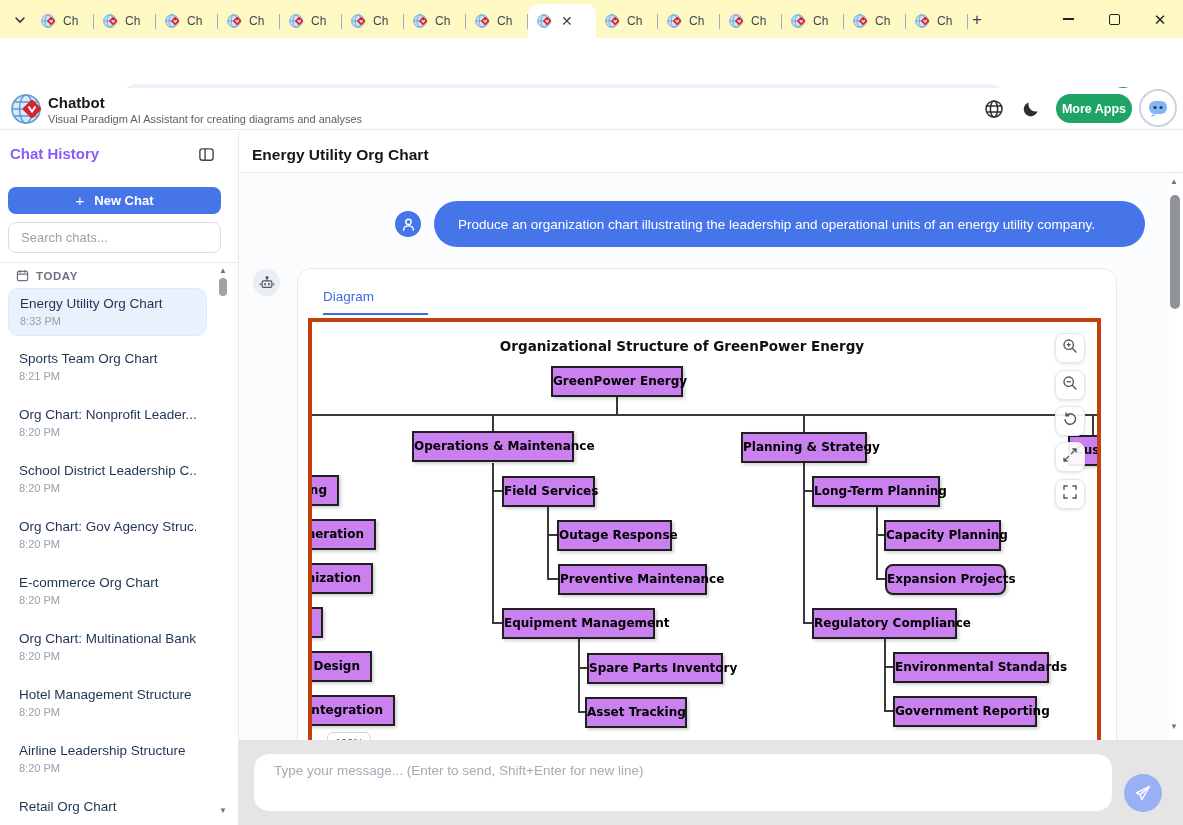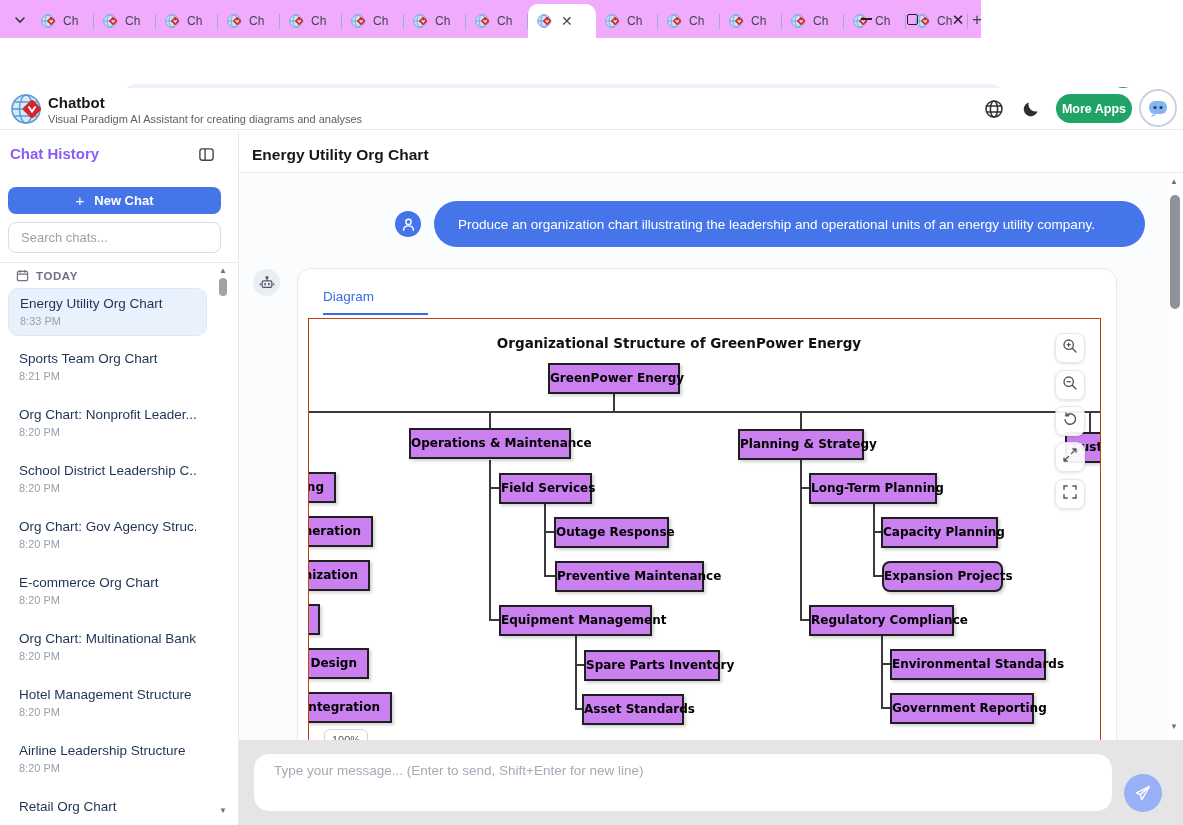--- a/index.html
+++ b/index.html
@@ -1,21 +1,21 @@
 <!DOCTYPE html>
 <html><head>
 <meta charset="utf-8">
 <style>
   * { margin:0; padding:0; box-sizing:border-box; }
   html,body { width:1183px; height:825px; }
   body { font-family:"Liberation Sans","DejaVu Sans",sans-serif; position:relative; width:1183px; height:825px; overflow:hidden; background:#fff; }
   .abs { position:absolute; }
 
   
-  .tabstrip { left:0; top:0; width:981px; height:38px; background:#f0abfc; display:flex; align-items:flex-end; }
+  .tabstrip { left:0; top:0; width:1183px; height:38px; background:#fef9c3; display:flex; align-items:flex-end; }
   .tab-search { position:absolute; left:10px; top:10px; width:20px; height:20px; display:flex; align-items:center; justify-content:center; }
   .tab-list { position:absolute; left:32px; top:0; height:38px; display:flex; align-items:flex-end; }
   .tab { height:34px; width:62px; display:flex; align-items:center; gap:6px; padding:0 9px; position:relative; cursor:pointer; }
   .tab:not(.active)::after { content:""; position:absolute; right:0; top:10px; height:15px; width:1px; background:#9fadcb; }
   .tab-label { font-size:12px; color:#3f4654; overflow:hidden; white-space:nowrap; max-width:22px; }
   .tab.active { background:#fff; border-radius:10px 10px 0 0; width:68px; height:34px; }
   .tab-close { font-size:14px; color:#45484e; margin-left:2px; line-height:1; }
   .newtab-btn { position:absolute; left:966px; top:9px; width:22px; height:22px; font-size:17px; color:#3c4350; display:flex; align-items:center; justify-content:center; }
   .win-controls { position:absolute; right:0; top:0; height:38px; display:flex; }
   .win-btn { width:46px; height:38px; display:flex; align-items:center; justify-content:center; }
@@ -72,21 +72,21 @@
   
   .chat-area { left:239px; top:173px; width:930px; height:567px; background:#fbfcfe; }
   .user-avatar { position:absolute; left:156px; top:38px; width:26px; height:26px; border-radius:50%; background:#4674e9; display:flex; align-items:center; justify-content:center; }
   .user-bubble { position:absolute; left:195px; top:28px; width:711px; height:46px; background:#4674e9; border-radius:24px; color:#fff; font-size:13.5px; display:flex; align-items:center; padding:0 24px; }
   .bot-avatar { position:absolute; left:14px; top:96px; width:27px; height:27px; border-radius:50%; background:#eaedf2; display:flex; align-items:center; justify-content:center; }
   .bot-card { position:absolute; left:58px; top:95px; width:820px; height:557px; background:#fff; border:1px solid #e8eaef; border-radius:14px; box-shadow:0 1px 2px rgba(25,35,60,.04); }
   .card-tabs { position:absolute; left:25px; top:20px; display:flex; gap:26px;flex-direction:column; }
   .card-tab { font-size:13.5px; color:#5b6069; padding-bottom:9px; cursor:pointer; }
   .card-tab.active { color:#3b6ce8; font-weight:500; border-bottom:2px solid #3b6ce8; }
 
-  .dg-viewport { position:absolute; left:10px; top:49px; width:793px; height:478px; border:1px solid #c2410c; background:#fff; overflow:hidden; }
+  .dg-viewport { position:absolute; left:10px; top:49px; width:793px; height:478px; border:4px solid #c2410c; background:#fff; overflow:hidden; }
   .dg-title { position:absolute; left:140px; top:16px; width:460px; text-align:center; font-family:"DejaVu Sans",sans-serif; font-size:13.5px; font-weight:bold; color:#111; }
   .dg-node { position:absolute; height:31px; background:#ca80ef; border:2px solid #1f1f1f; box-shadow:2px 2px 3px rgba(0,0,0,.18); font-family:"DejaVu Sans",sans-serif; font-size:12px; font-weight:600; color:#000; line-height:27px; text-align:center; white-space:nowrap; }
   .dg-node.align-right { text-align:right; padding-right:10px; }
   .dg-node.align-left { text-align:left; padding-left:5px; }
   .dg-line { position:absolute; background:#3a3a3a; }
   .zoom-badge { position:absolute; left:15px; top:410px; width:44px; height:22px; background:#fff; border:1px solid #cfd4da; border-radius:6px; font-size:11px; color:#555; text-align:center; line-height:20px; }
   .dg-toolbar-btn { position:absolute; left:757px; width:30px; height:30px; background:rgba(255,255,255,.92); border:1px solid #e3e6ea; border-radius:8px; box-shadow:0 1px 3px rgba(0,0,0,.12); display:flex; align-items:center; justify-content:center; z-index:5; cursor:pointer; }
 
   .main-scroll-up { left:1170px; top:177px; font-size:8px; color:#6f7276; }
   .main-scroll-thumb { left:1170px; top:195px; width:10px; height:114px; background:#8f9399; border-radius:5px; }
@@ -487,21 +487,21 @@
           <div class="dg-node align-right" style="left: -100px; top: 197px; width: 164px;">Generation</div>
           <div class="dg-node align-right" style="left: -100px; top: 241px; width: 161px;">timization</div>
           <div class="dg-node align-right" style="left: -100px; top: 285px; width: 111px;">g</div>
           <div class="dg-node align-right" style="left: -100px; top: 329px; width: 160px;">n Design</div>
           <div class="dg-node align-right" style="left: -100px; top: 373px; width: 183px;">le Integration</div>
           <div class="dg-node" style="left: 190px; top: 154px; width: 93px;">Field Services</div>
           <div class="dg-node" style="left: 245px; top: 198px; width: 115px;">Outage Response</div>
           <div class="dg-node" style="left: 246px; top: 242px; width: 149px;">Preventive Maintenance</div>
           <div class="dg-node" style="left: 190px; top: 286px; width: 153px;">Equipment Management</div>
           <div class="dg-node" style="left: 275px; top: 331px; width: 136px;">Spare Parts Inventory</div>
-          <div class="dg-node" style="left: 273px; top: 375px; width: 102px;">Asset Standards</div>
+          <div class="dg-node" style="left: 273px; top: 375px; width: 102px;">Asset Tracking</div>
           <div class="dg-node" style="left: 500px; top: 154px; width: 128px;">Long-Term Planning</div>
           <div class="dg-node" style="left: 572px; top: 198px; width: 117px;">Capacity Planning</div>
           <div class="dg-node" style="left: 573px; top: 242px; width: 121px; border-radius: 8px;">Expansion Projects</div>
           <div class="dg-node" style="left: 500px; top: 286px; width: 145px;">Regulatory Compliance</div>
           <div class="dg-node" style="left: 581px; top: 330px; width: 156px;">Environmental Standards</div>
           <div class="dg-node" style="left: 581px; top: 374px; width: 144px;">Government Reporting</div>
         </div>
       <div class="zoom-badge">100%</div>
     </div>
     <div id="dg-toolbar">

